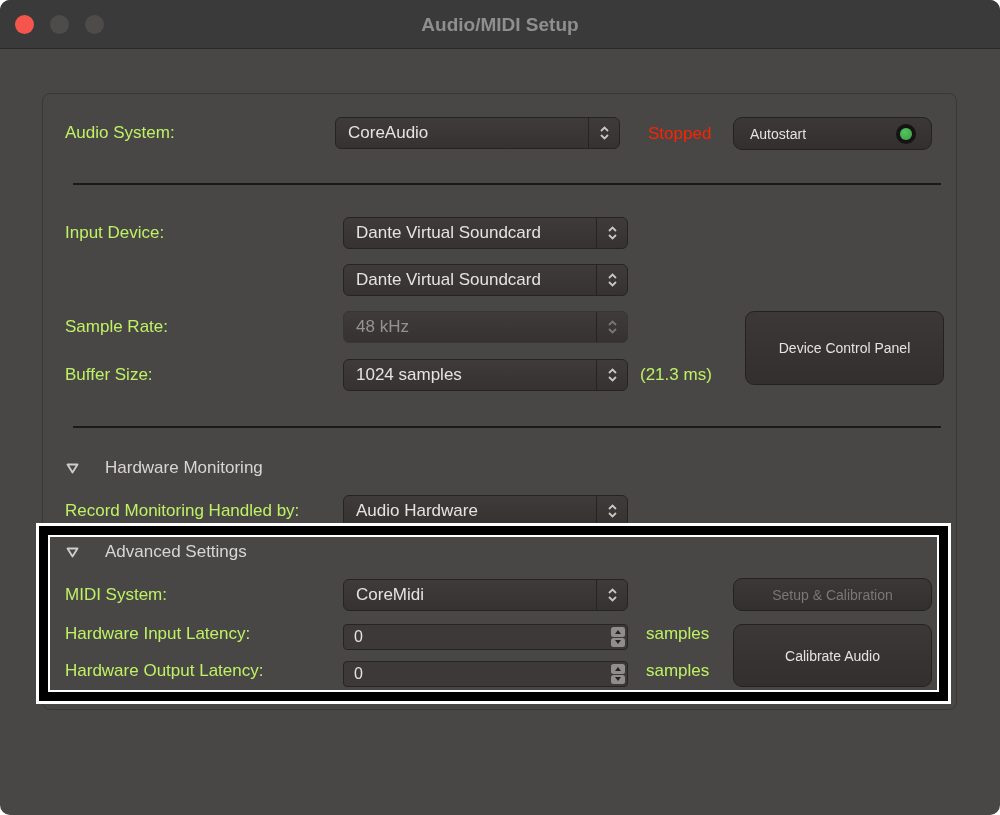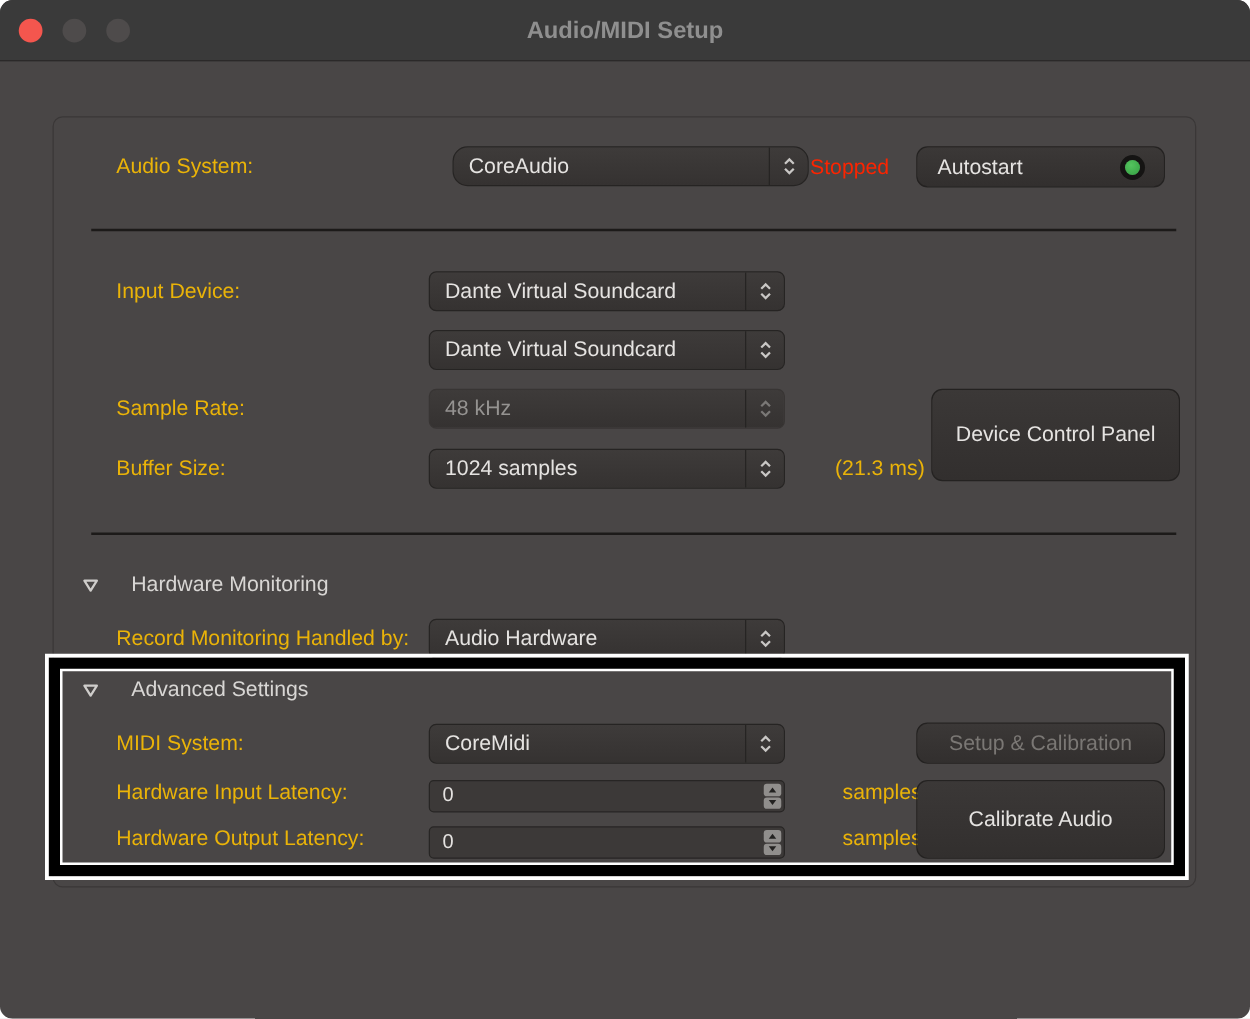--- a/index.html
+++ b/index.html
@@ -23,21 +23,21 @@
   .t-zoom  { left:85px;  background:#4e4b4b; }
 
   
   .groupbox {
     position:absolute; left:42px; top:93px; width:915px; height:617px;
     border:1px solid #3a3737; border-radius:8px; box-sizing:border-box;
   }
   .divider { position:absolute; left:73px; width:868px; height:2px; background:#1c1a19; }
 
   
-  .lbl { position:absolute; color:#eab308; font-size:17px; line-height:32px; height:32px; white-space:nowrap;margin-left:28px; }
+  .lbl { position:absolute; color:#bef264; font-size:17px; line-height:32px; height:32px; white-space:nowrap; }
 
   
   .dropdown {
     position:absolute; width:285px; height:32px; box-sizing:border-box;
     background:linear-gradient(#3e3b3a,#353231);
     border:1px solid #262423; border-radius:6px;
     color:#e5e3e1; font-size:17px; line-height:30px;
     padding-left:12px; cursor:default;
   }
   .dropdown .stepper {
@@ -46,21 +46,21 @@
     display:flex; align-items:center; justify-content:center;
   }
   .dropdown.disabled { color:#959391; border-color:#383534; }
   .dropdown.disabled .stepper svg polyline { stroke:#7a7876; }
 
   
   .btn {
     position:absolute; box-sizing:border-box;
     background:linear-gradient(#3b3837,#322f2e);
     border:1px solid #242221; border-radius:9px;
-    color:#e5e3e1; font-size:17px;
+    color:#e5e3e1; font-size:14px;
     display:flex; align-items:center; justify-content:center;
     cursor:default;
   }
   .btn.disabled { color:#7a7774; }
 
   
   .autostart {
     justify-content:space-between; padding:0 15px 0 16px;
   }
   .led {
@@ -117,21 +117,21 @@
   <div class="titlebar">
     <div class="traffic t-close"></div>
     <div class="traffic t-min"></div>
     <div class="traffic t-zoom"></div>
     <div class="title">Audio/MIDI Setup</div>
   </div>
 
   <div class="groupbox"></div>
 
   <div class="lbl" style="left:65px; top:117px;">Audio System:</div>
-  <div class="dropdown" style="left:362px; top:117px;border-radius:12px;">
+  <div class="dropdown" style="left:335px; top:117px;">
     <span>CoreAudio</span>
     <span class="stepper">
       <svg width="11" height="18" viewBox="0 0 11 18">
           <polyline points="2,7 5.5,3.5 9,7" fill="none" stroke="#c9c7c5" stroke-width="1.8"></polyline>
           <polyline points="2,11 5.5,14.5 9,11" fill="none" stroke="#c9c7c5" stroke-width="1.8"></polyline>
         </svg>
     </span>
   </div>
   <div class="status-stopped" style="left:648px; top:117px;">Stopped</div>
   <div class="btn autostart" style="left:733px; top:117px; width:199px; height:33px;">

